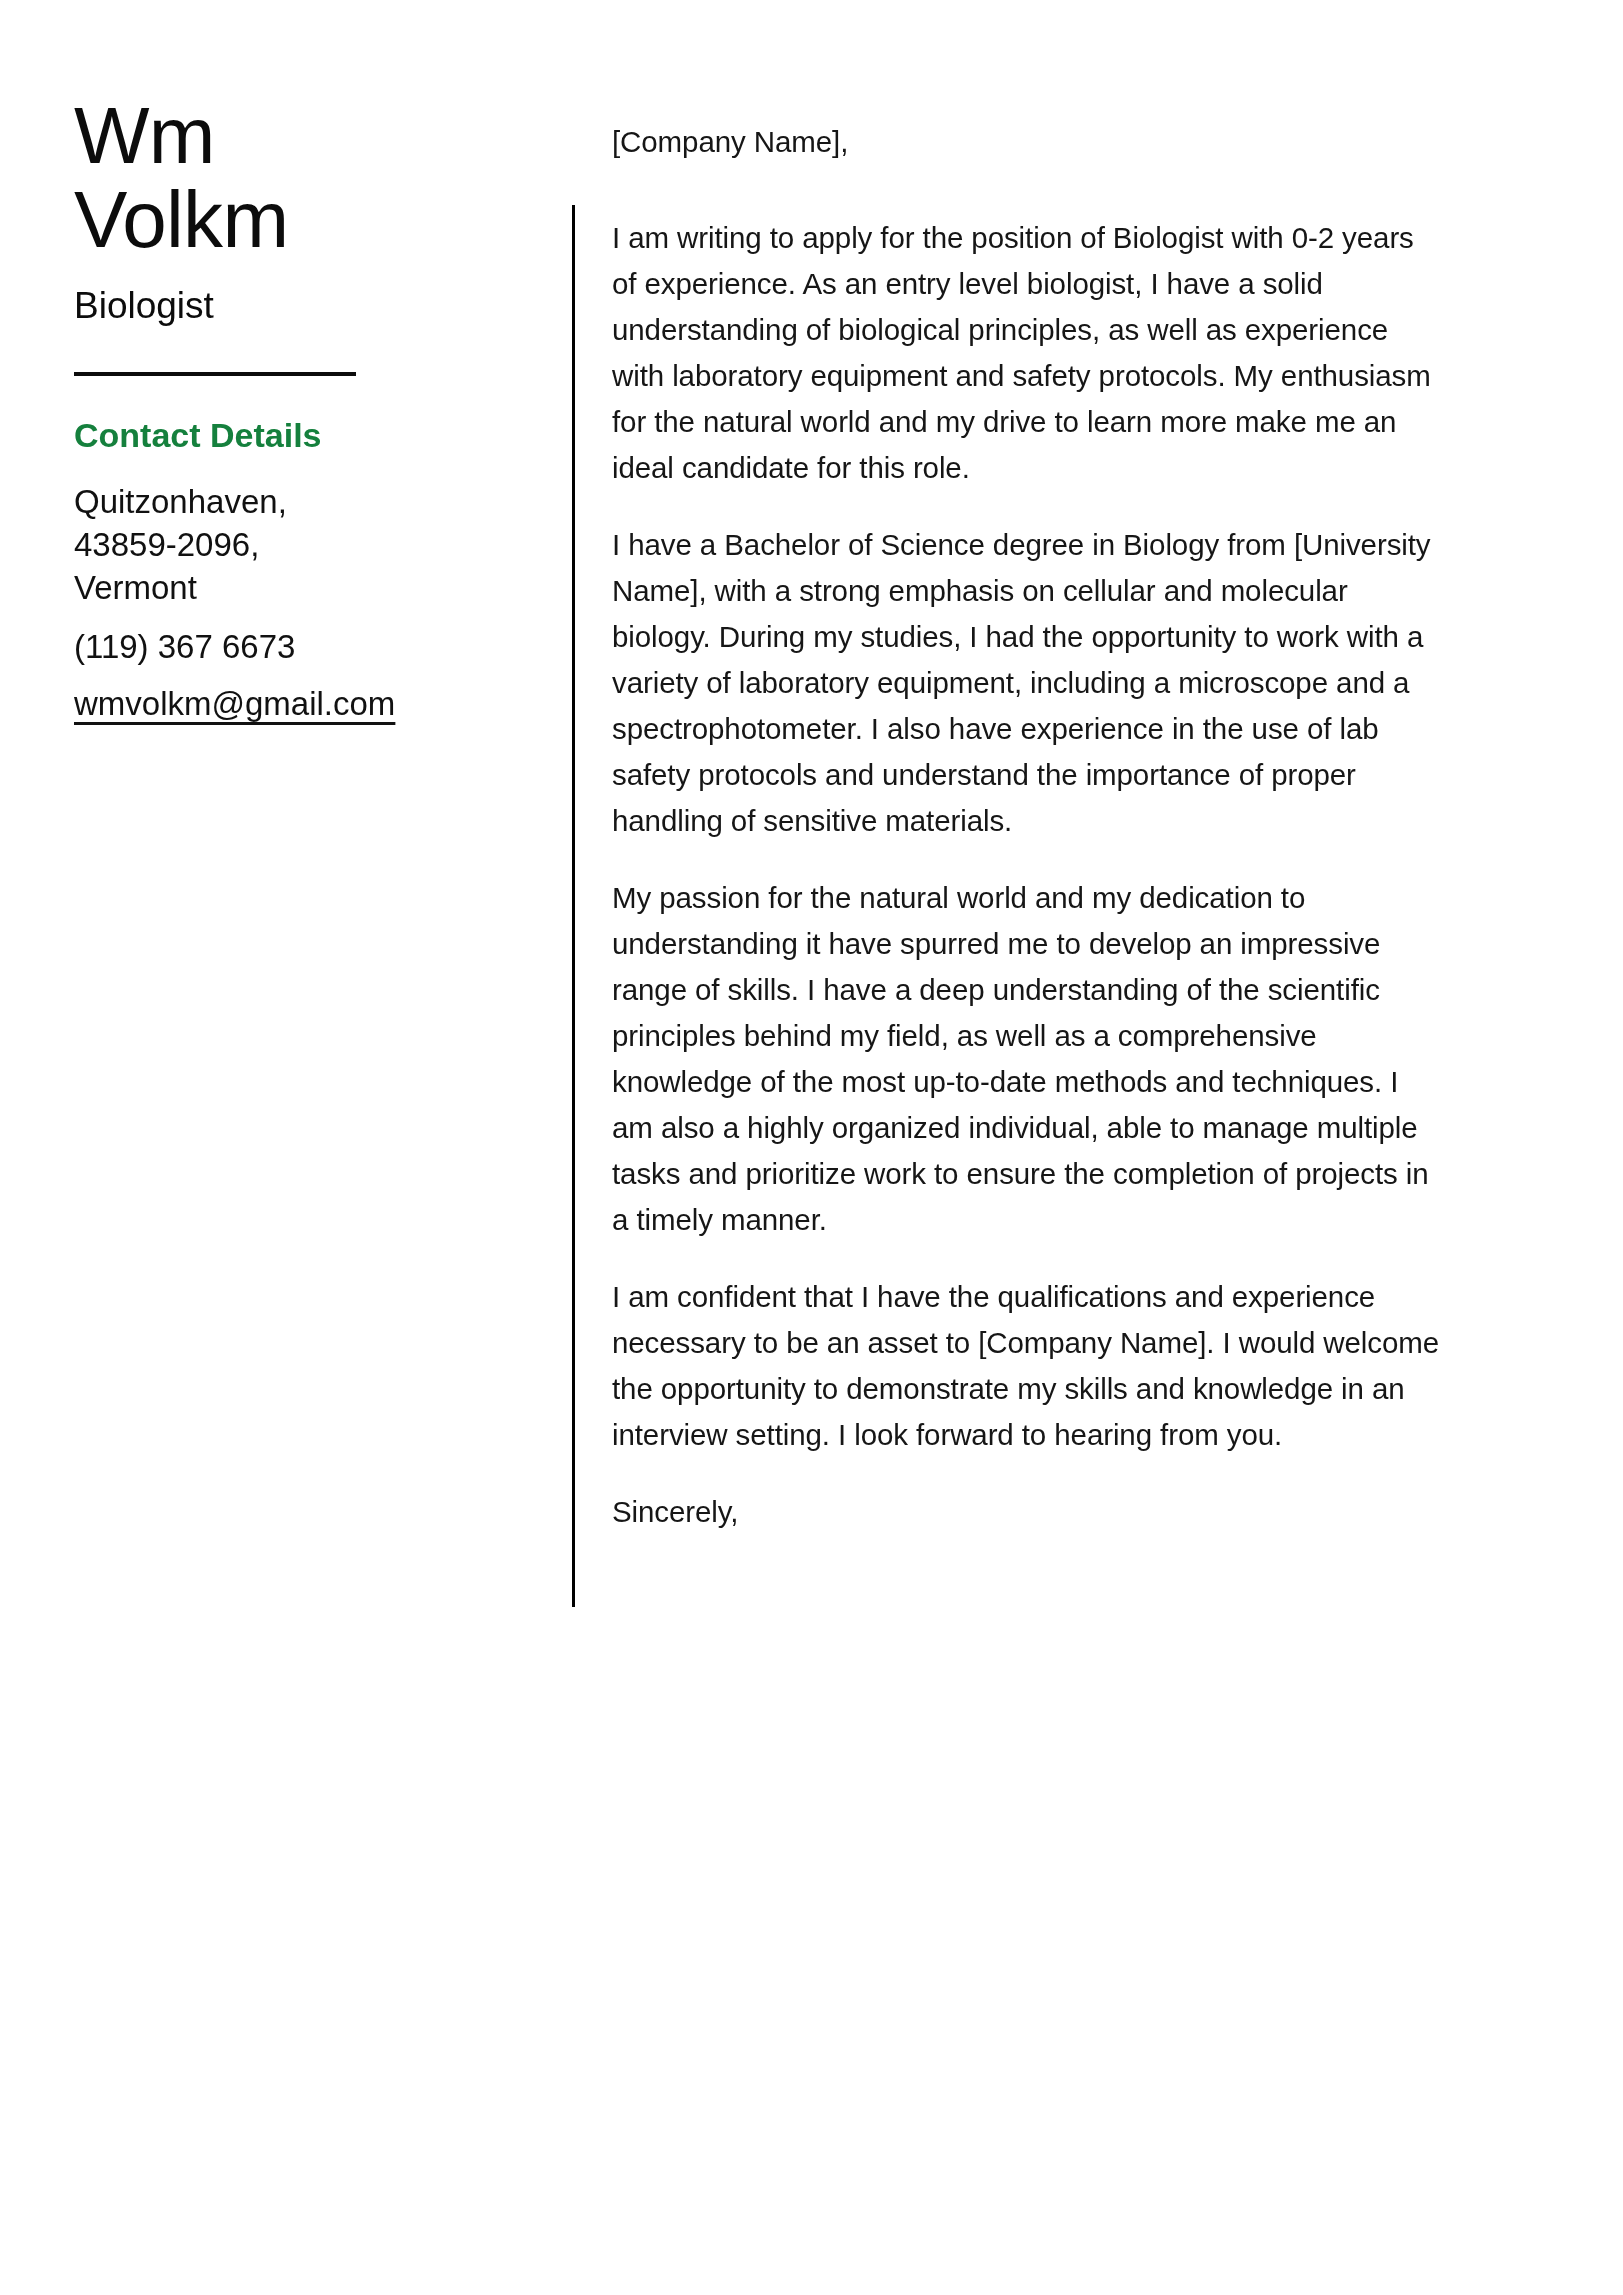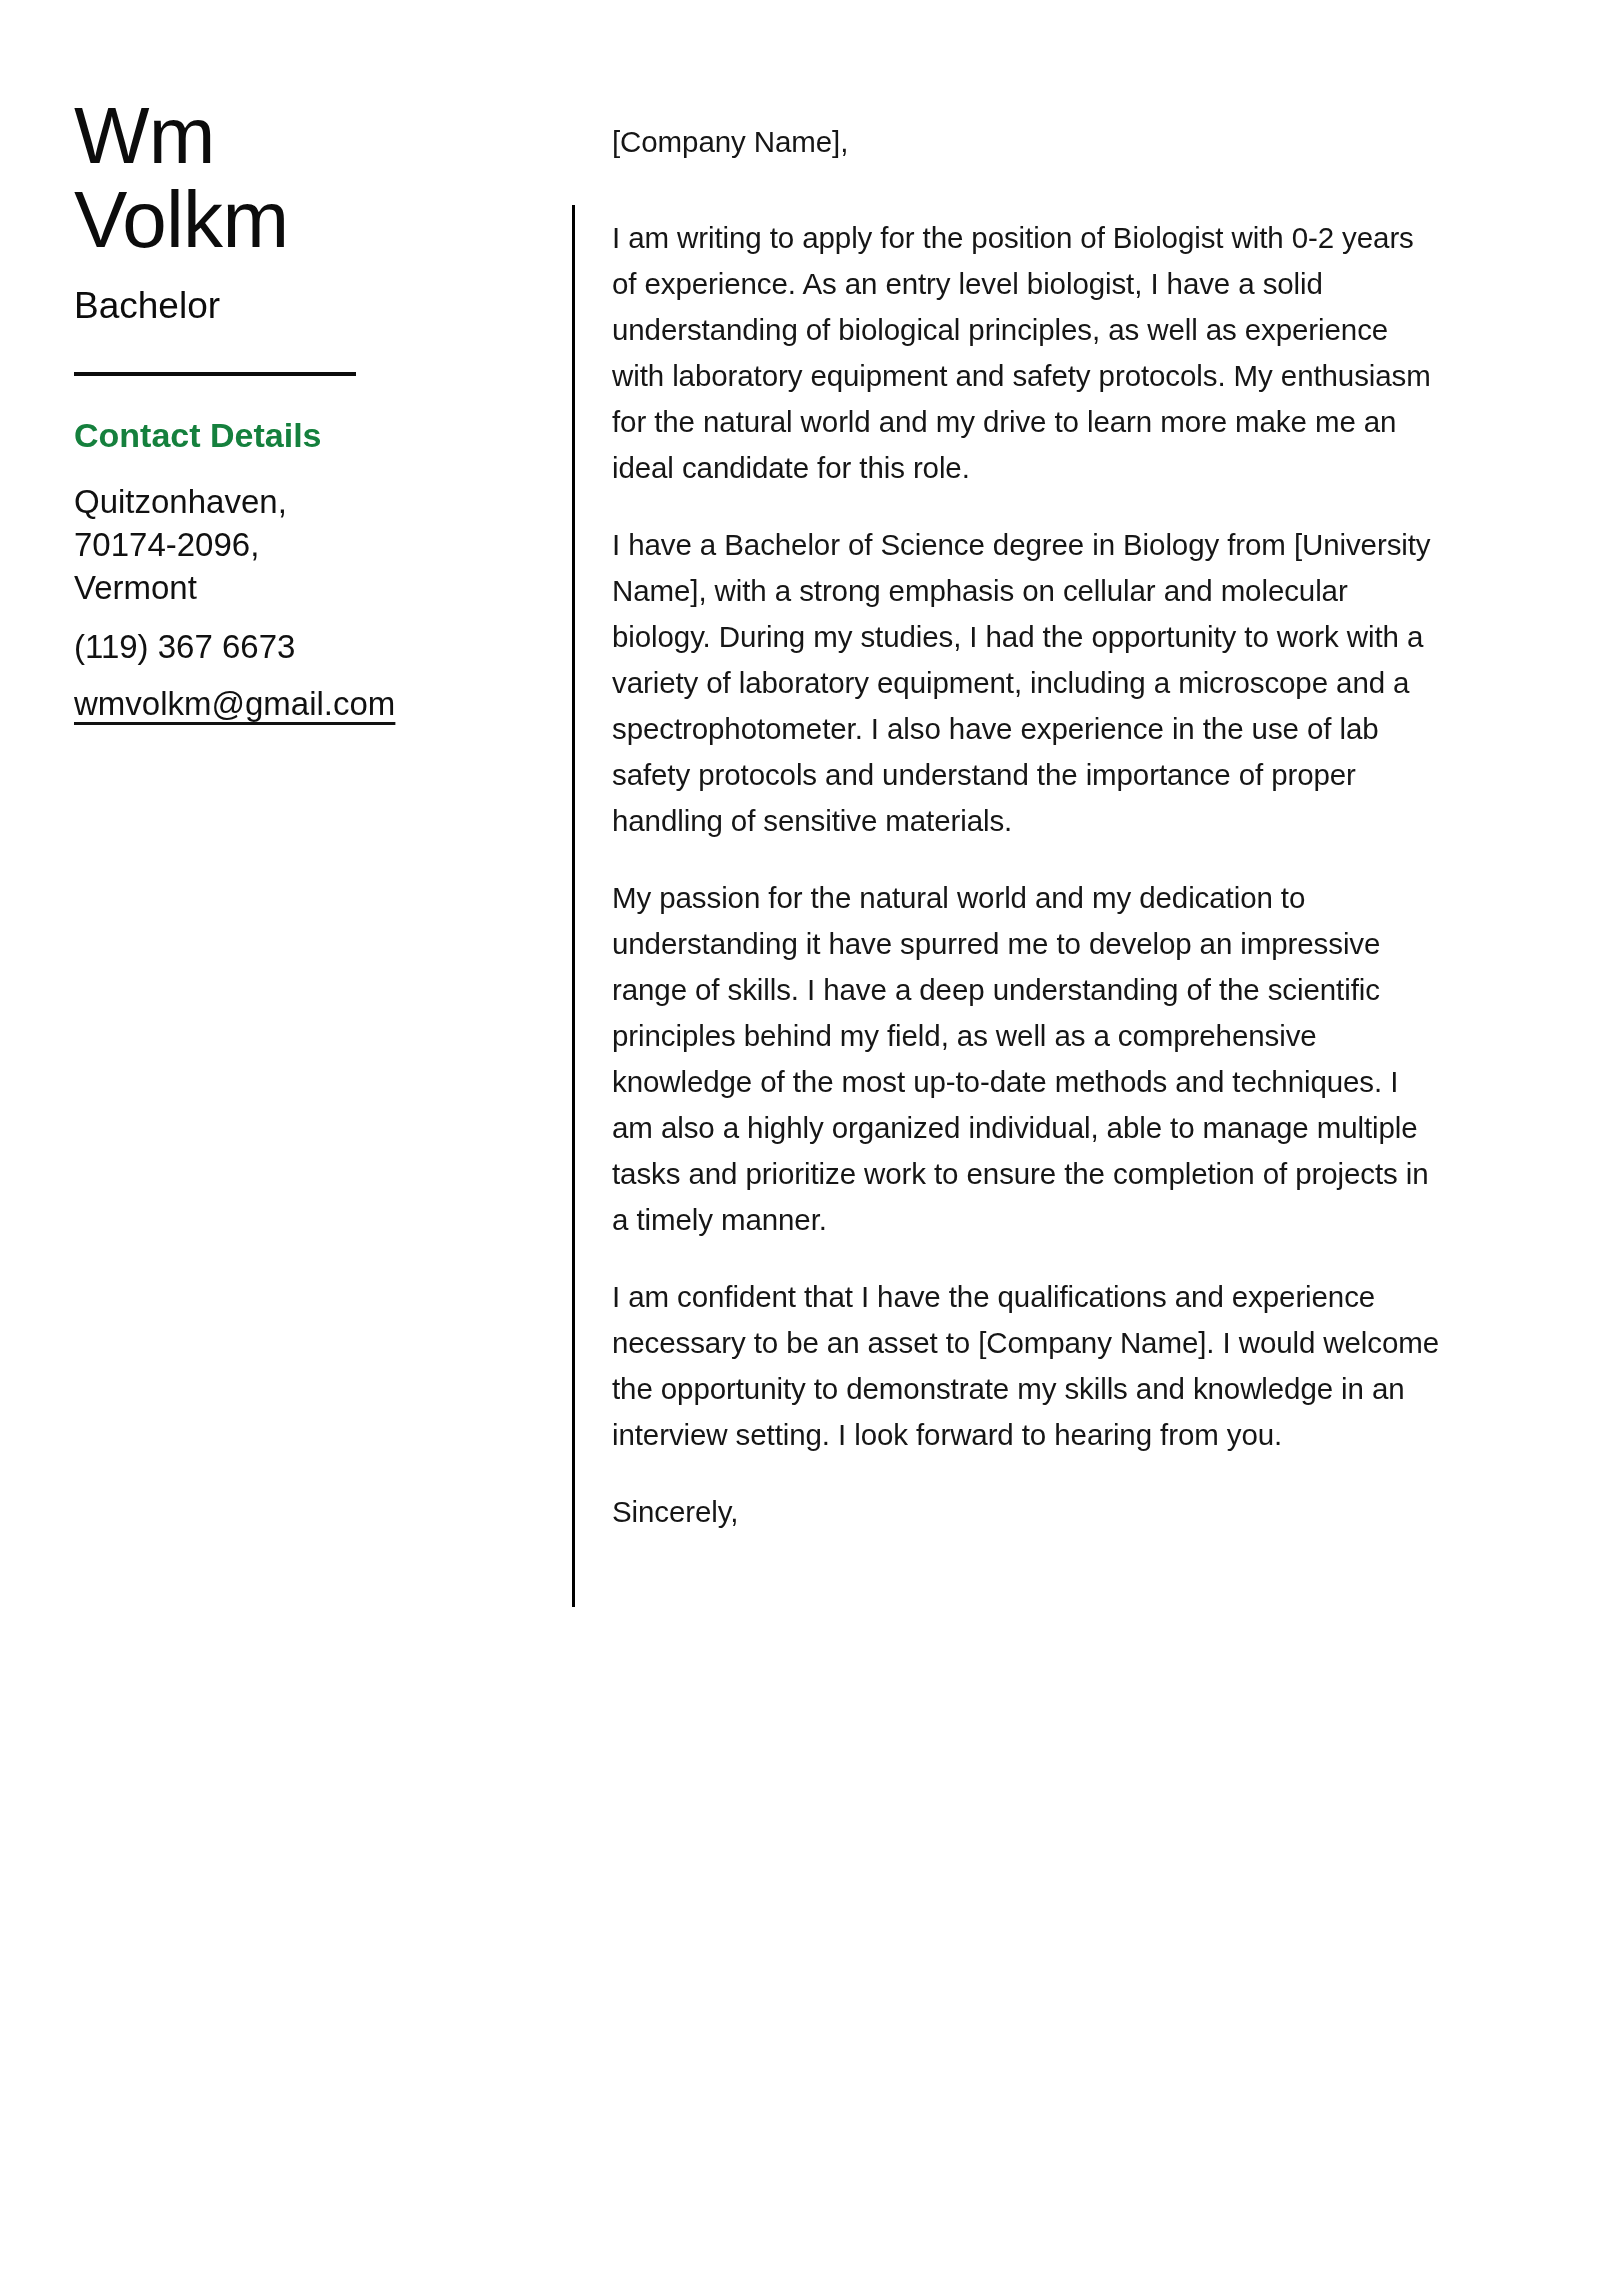--- a/index.html
+++ b/index.html
@@ -47,25 +47,25 @@
 </head>
 <body>
 
 <div class="page">
 
   <div class="sidebar">
     <h1 class="name">
       <div>Wm</div>
       <div>Volkm</div>
     </h1>
-    <div class="job-title">Bachelor</div>
+    <div class="job-title">Biologist</div>
     <div class="sidebar-rule"></div>
     <div class="contact-heading">Contact Details</div>
     <div class="contact-address">
-      <div>Quitzonhaven, 70174-2096,</div>
+      <div>Quitzonhaven, 43859-2096,</div>
       <div>Vermont</div>
     </div>
     <div class="contact-phone">(119) 367 6673</div>
     <div class="contact-email">
       <a href="#">wmvolkm@gmail.com</a>
     </div>
   </div>
 
   <div class="letter">
     <div class="vertical-rule"></div>

